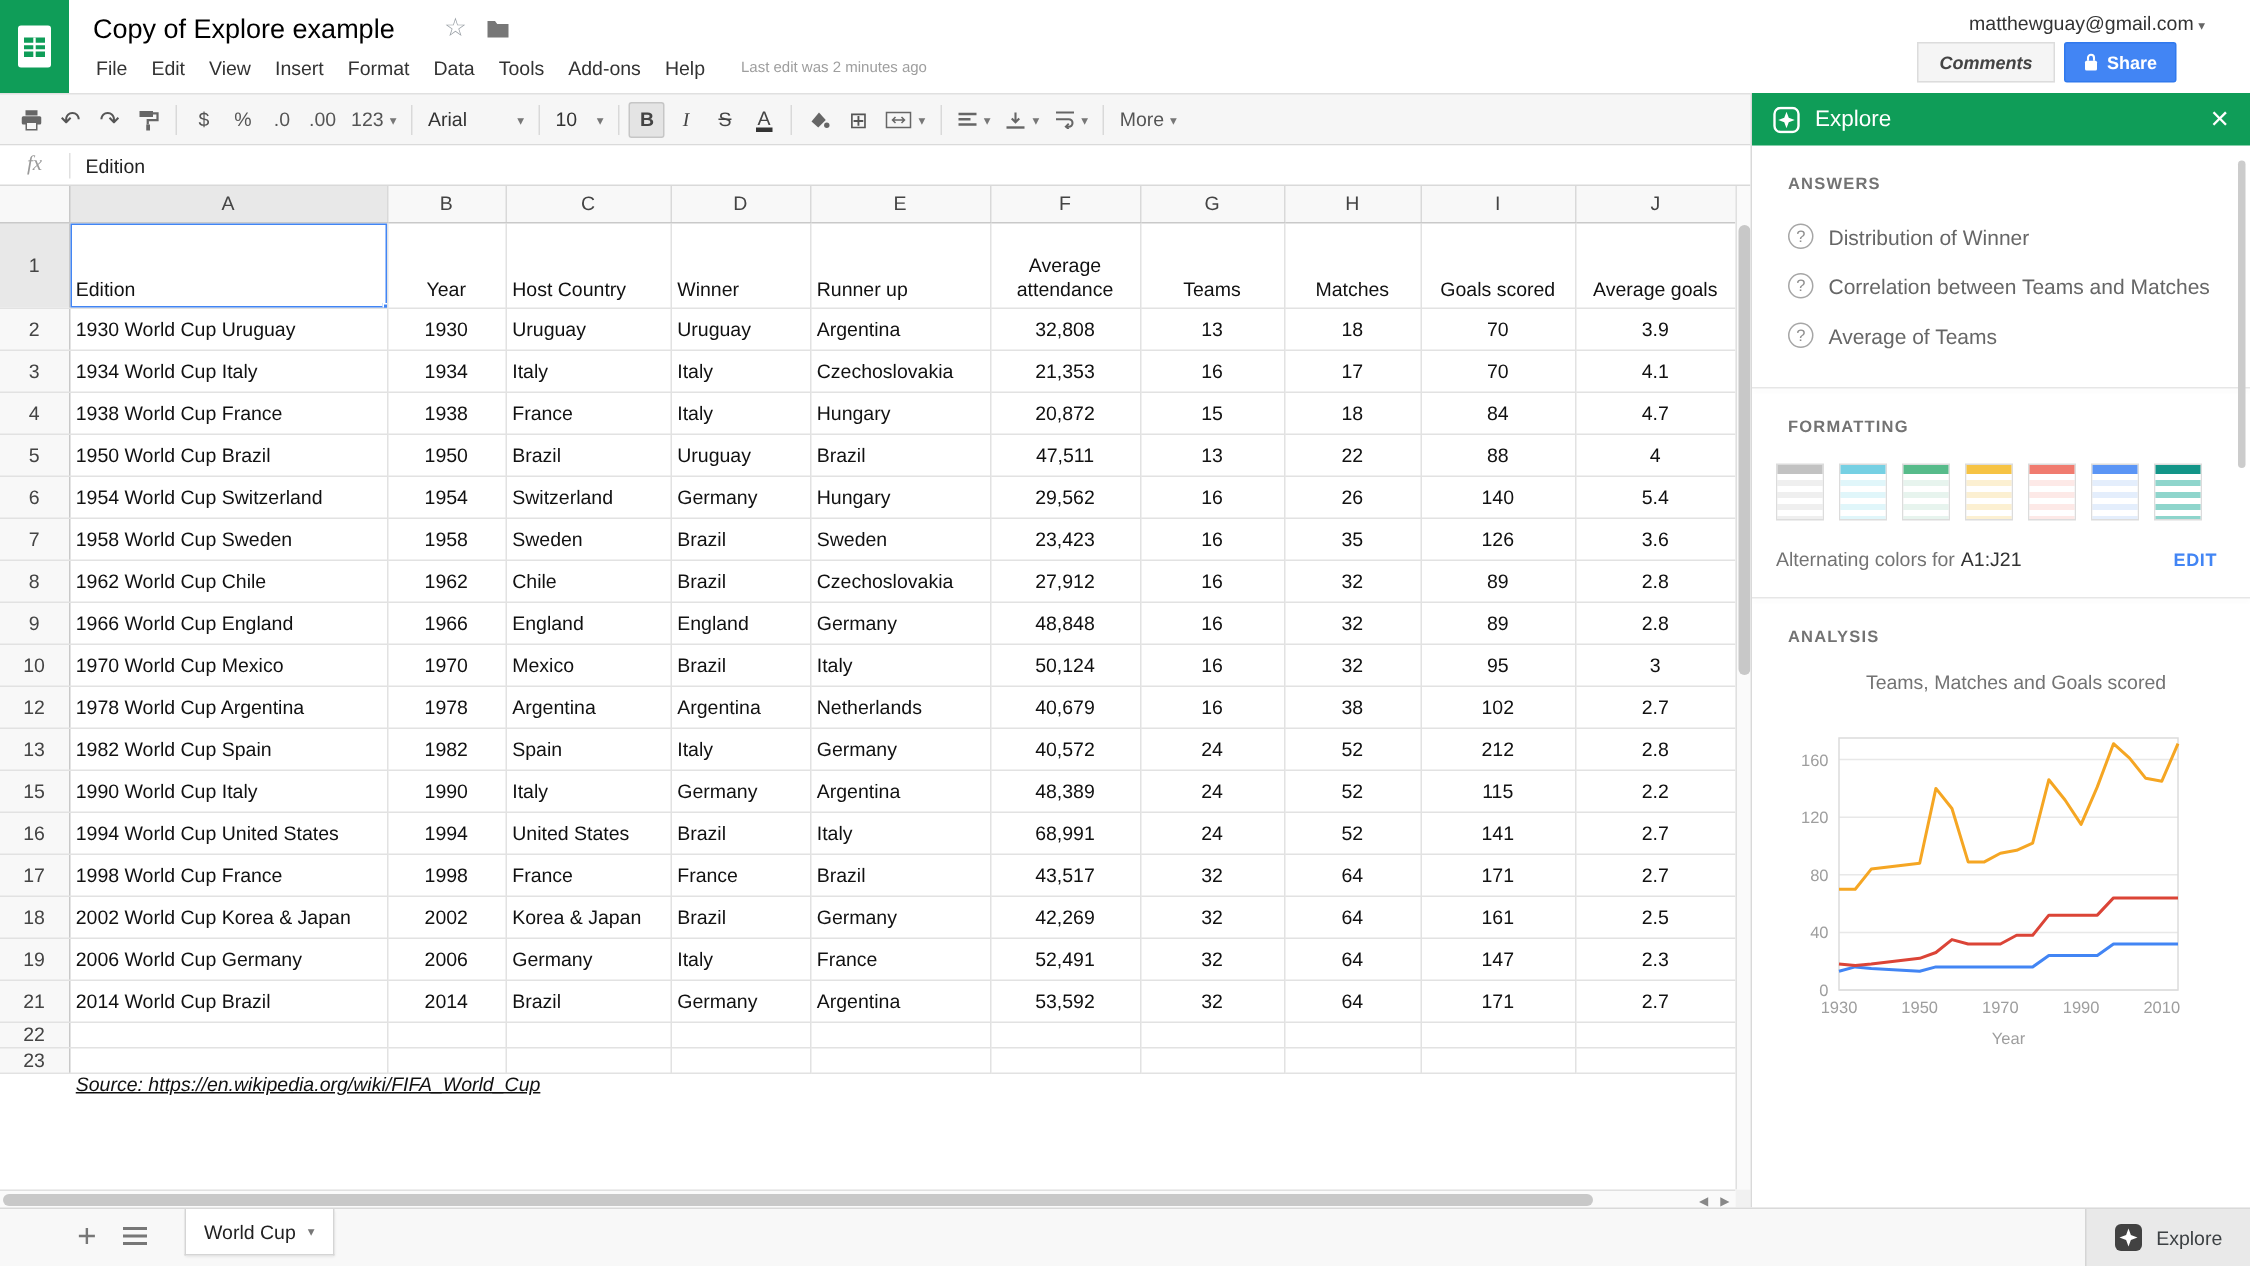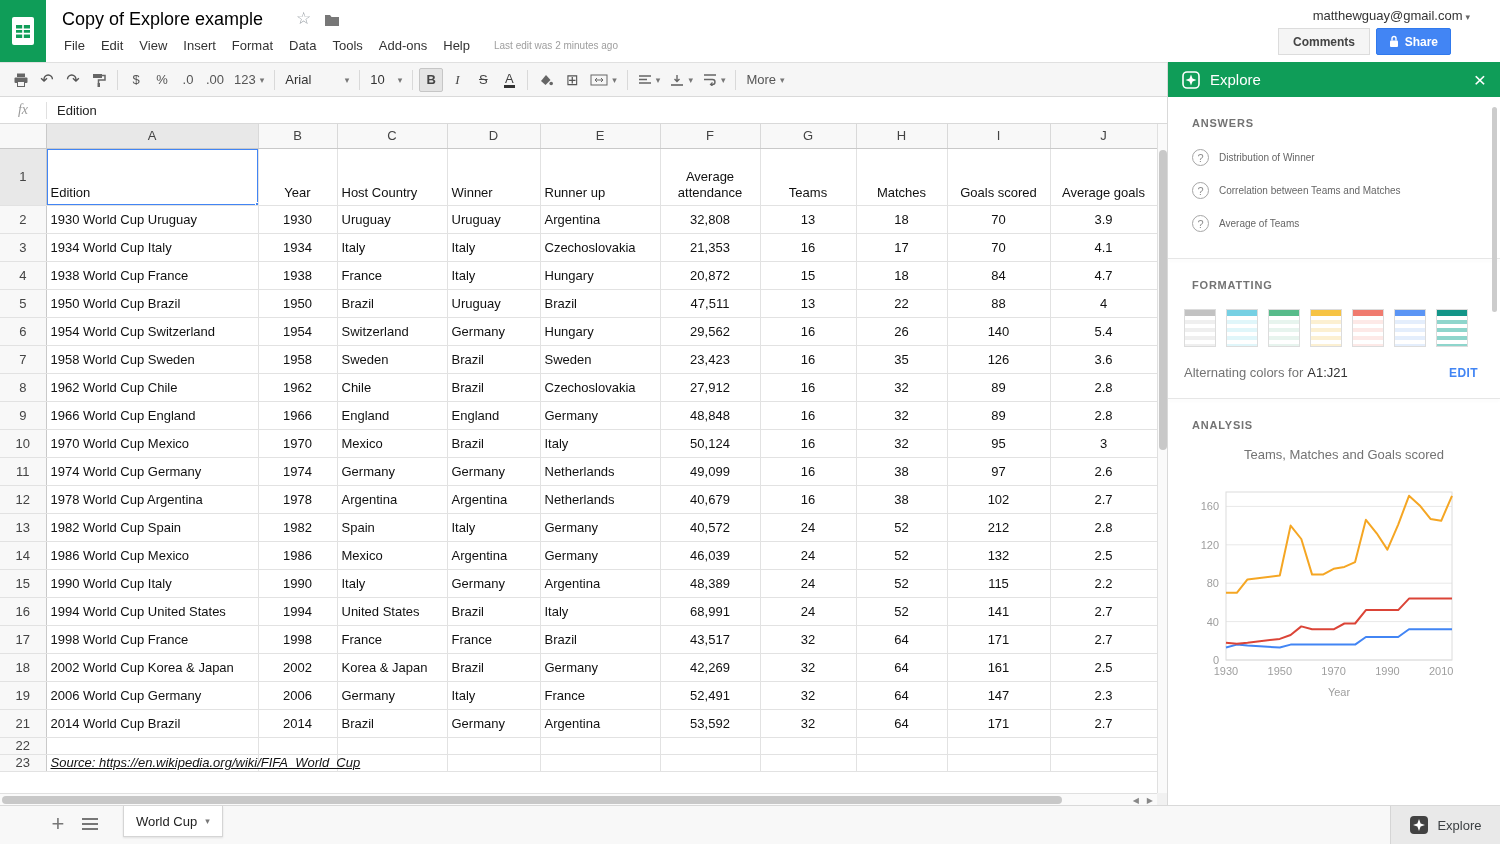--- a/index.html
+++ b/index.html
@@ -14,21 +14,21 @@
   .doc-title { position:absolute; left:62px; top:9px; font-size:18px; color:#000000; white-space:nowrap; }
   .star-icon { position:absolute; left:296px; top:8px; font-size:17px; color:#9aa0a6; cursor:pointer; }
   .folder-icon { position:absolute; left:324px; top:13px; }
   .menubar { position:absolute; left:56px; top:34px; display:flex; align-items:center; height:22px; }
   .menu-item { font-size:13px; color:#333; padding:3px 8px; border-radius:2px; cursor:pointer; }
   .last-edit { font-size:10px; color:#9e9e9e; margin-left:16px; white-space:nowrap; }
   .account { position:absolute; right:30px; top:8px; font-size:13px; color:#333; }
   .account .caret { font-size:9px; color:#666; margin-left:3px; }
   .comments-btn { position:absolute; right:130px; top:28px; height:27px; padding:0 14px;
     background:#f5f5f5; border:1px solid #dcdcdc; border-radius:0; font-size:12px; font-weight:bold;
-    color:#444; display:flex; align-items:center; cursor:pointer; }
+    color:#444; display:flex; align-items:center; cursor:pointer;font-style:italic; }
   .share-btn { position:absolute; right:49px; top:28px; height:27px; padding:0 12px;
     background:#4285f4; border:1px solid #3079ed; border-radius:2px; font-size:12px; font-weight:bold;
     color:#fff; display:flex; align-items:center; gap:6px; cursor:pointer; }
 
   
   .toolbar { position:absolute; left:0; top:62px; width:1167px; height:35px; background:#f6f6f6;
     border-top:1px solid #e0e0e0; border-bottom:1px solid #dadada;
     display:flex; align-items:center; padding:0 8px; }
   .tb-btn { height:24px; min-width:24px; padding:0 4px; display:flex; align-items:center; justify-content:center;
     margin:0 1px; border-radius:2px; color:#555; font-size:13px; cursor:pointer; white-space:nowrap; }
@@ -66,21 +66,21 @@
   .cell { border-right:1px solid #e2e2e2; border-bottom:1px solid #e2e2e2; padding:0 4px;
     overflow:hidden; white-space:nowrap; color:#111; cursor:cell; }
   .a-left { text-align:left; } .a-center { text-align:center; }
   .head-cell { font-weight:bold; vertical-align:bottom; white-space:normal; line-height:16px; padding-bottom:4px; }
   td.selected { position:relative; }
   .sel-box { position:absolute; left:-1px; top:-1px; right:-1px; bottom:-1px;
     border:2px solid #4285f4; pointer-events:none; }
   .fill-handle { position:absolute; right:-3px; bottom:-3px; width:6px; height:6px;
     background:#4285f4; border:1px solid #fff; z-index:3; }
   .src-cell { position:relative; overflow:visible; }
-  .src-note { position:absolute; left:4px; top:0; white-space:nowrap; font-style:italic;
+  .src-note { position:absolute; left:4px; top:16px; white-space:nowrap; font-style:italic;
     text-decoration:underline; color:#111; z-index:2; }
 
   .vscroll { position:absolute; right:0; top:0; width:10px; height:669px; background:#fafafa;
     border-left:1px solid #e0e0e0; }
   .vscroll-thumb { position:absolute; left:1px; top:26px; width:8px; height:300px; background:#c8c8c8; border-radius:4px; }
   .hscroll { position:absolute; left:0; bottom:0; width:1157px; height:12px; background:#fafafa;
     border-top:1px solid #e0e0e0; }
   .hscroll-thumb { position:absolute; left:2px; top:2px; width:1060px; height:8px; background:#c8c8c8; border-radius:4px; }
   .hscroll-arrows { position:absolute; right:4px; top:0; height:12px; display:flex; align-items:center; gap:8px;
     font-size:8px; color:#888; }
@@ -95,21 +95,21 @@
   .section-label { font-size:11px; font-weight:bold; letter-spacing:0.8px; color:#737373; margin:20px 0 0 24px; }
   .search-box { margin:14px 22px 0 16px; height:42px; border:1px solid #e0e0e0; border-radius:2px;
     box-shadow:0 1px 2px rgba(0,0,0,0.08); display:flex; align-items:center; padding:0 12px; gap:10px; }
   .search-input { border:none; outline:none; flex:1; font-size:14px; color:#333;
     font-family:"Liberation Sans", sans-serif; }
   .search-input::placeholder { color:#9e9e9e; }
   .suggestion { display:flex; align-items:center; gap:10px; padding:8px 0 8px 24px; cursor:pointer; }
   .suggestions { margin-top:12px; }
   .q-icon { width:17px; height:17px; border:1px solid #a6a6a6; border-radius:50%; color:#8f8f8f;
     font-size:11px; display:flex; align-items:center; justify-content:center; flex:0 0 auto; }
-  .sg-label { font-size:10px; color:#666; white-space:nowrap; }
+  .sg-label { font-size:14px; color:#666; white-space:nowrap; }
   .panel-divider { border-top:1px solid #e6e6e6; margin-top:18px; box-shadow:0 2px 3px rgba(0,0,0,0.04); }
   .swatch-row { display:flex; gap:10px; margin:18px 0 0 16px; }
   .swatch { width:32px; height:38px; border:1px solid #dcdcdc; cursor:pointer; display:flex; flex-direction:column; }
   .sw-head { height:6px; }
   .sw-body { flex:1; }
   .alt-caption { display:flex; align-items:center; margin:18px 22px 0 16px; font-size:13px; color:#737373; }
   .alt-range { color:#333; margin-left:4px; }
   .edit-link { margin-left:auto; color:#4285f4; font-size:12px; font-weight:bold; letter-spacing:0.4px; cursor:pointer; }
   .chart-block { margin:16px 0 0 20px; cursor:pointer; }
   .chart-title { font-size:13px; color:#737373; text-align:center; margin-bottom:20px; white-space:nowrap; }
@@ -429,33 +429,20 @@
               <td class="cell a-left">Mexico</td>
               <td class="cell a-left">Brazil</td>
               <td class="cell a-left">Italy</td>
               <td class="cell a-center">50,124</td>
               <td class="cell a-center">16</td>
               <td class="cell a-center">32</td>
               <td class="cell a-center">95</td>
               <td class="cell a-center">3</td>
             </tr>
             <tr style="height:28px">
-              <td class="row-head">11</td>
-              <td class="cell a-left">1974 World Cup Germany</td>
-              <td class="cell a-center">1974</td>
-              <td class="cell a-left">Germany</td>
-              <td class="cell a-left">Germany</td>
-              <td class="cell a-left">Netherlands</td>
-              <td class="cell a-center">49,099</td>
-              <td class="cell a-center">16</td>
-              <td class="cell a-center">38</td>
-              <td class="cell a-center">97</td>
-              <td class="cell a-center">2.6</td>
-            </tr>
-            <tr style="height:28px">
               <td class="row-head">12</td>
               <td class="cell a-left">1978 World Cup Argentina</td>
               <td class="cell a-center">1978</td>
               <td class="cell a-left">Argentina</td>
               <td class="cell a-left">Argentina</td>
               <td class="cell a-left">Netherlands</td>
               <td class="cell a-center">40,679</td>
               <td class="cell a-center">16</td>
               <td class="cell a-center">38</td>
               <td class="cell a-center">102</td>
@@ -466,33 +453,20 @@
               <td class="cell a-left">1982 World Cup Spain</td>
               <td class="cell a-center">1982</td>
               <td class="cell a-left">Spain</td>
               <td class="cell a-left">Italy</td>
               <td class="cell a-left">Germany</td>
               <td class="cell a-center">40,572</td>
               <td class="cell a-center">24</td>
               <td class="cell a-center">52</td>
               <td class="cell a-center">212</td>
               <td class="cell a-center">2.8</td>
-            </tr>
-            <tr style="height:28px">
-              <td class="row-head">14</td>
-              <td class="cell a-left">1986 World Cup Mexico</td>
-              <td class="cell a-center">1986</td>
-              <td class="cell a-left">Mexico</td>
-              <td class="cell a-left">Argentina</td>
-              <td class="cell a-left">Germany</td>
-              <td class="cell a-center">46,039</td>
-              <td class="cell a-center">24</td>
-              <td class="cell a-center">52</td>
-              <td class="cell a-center">132</td>
-              <td class="cell a-center">2.5</td>
             </tr>
             <tr style="height:28px">
               <td class="row-head">15</td>
               <td class="cell a-left">1990 World Cup Italy</td>
               <td class="cell a-center">1990</td>
               <td class="cell a-left">Italy</td>
               <td class="cell a-left">Germany</td>
               <td class="cell a-left">Argentina</td>
               <td class="cell a-center">48,389</td>
               <td class="cell a-center">24</td>

